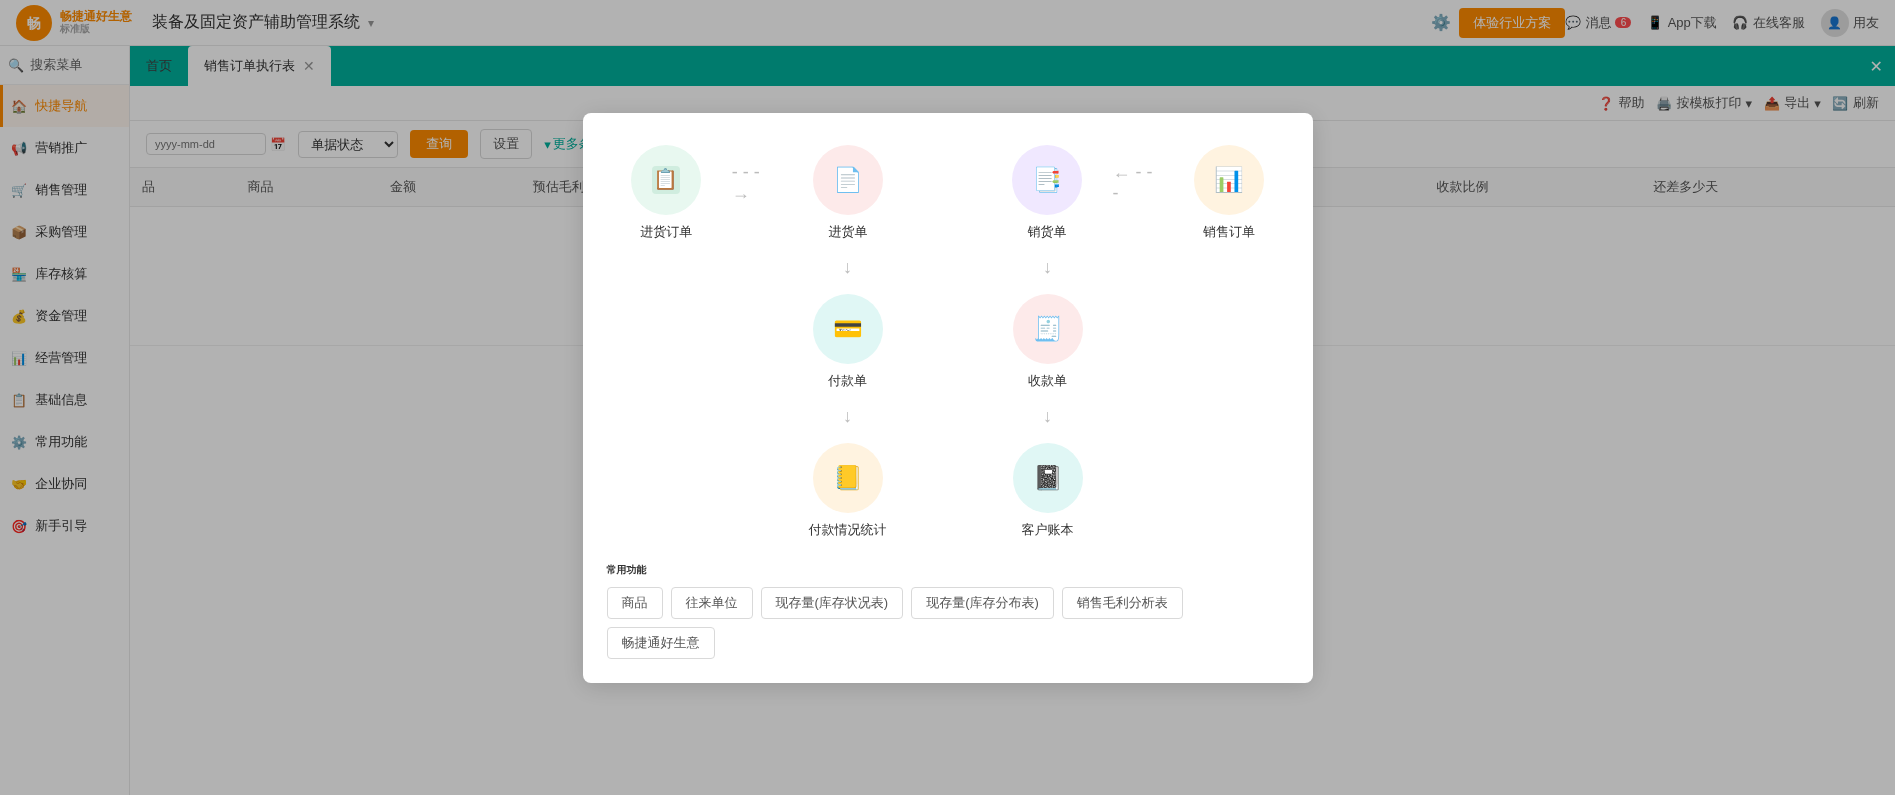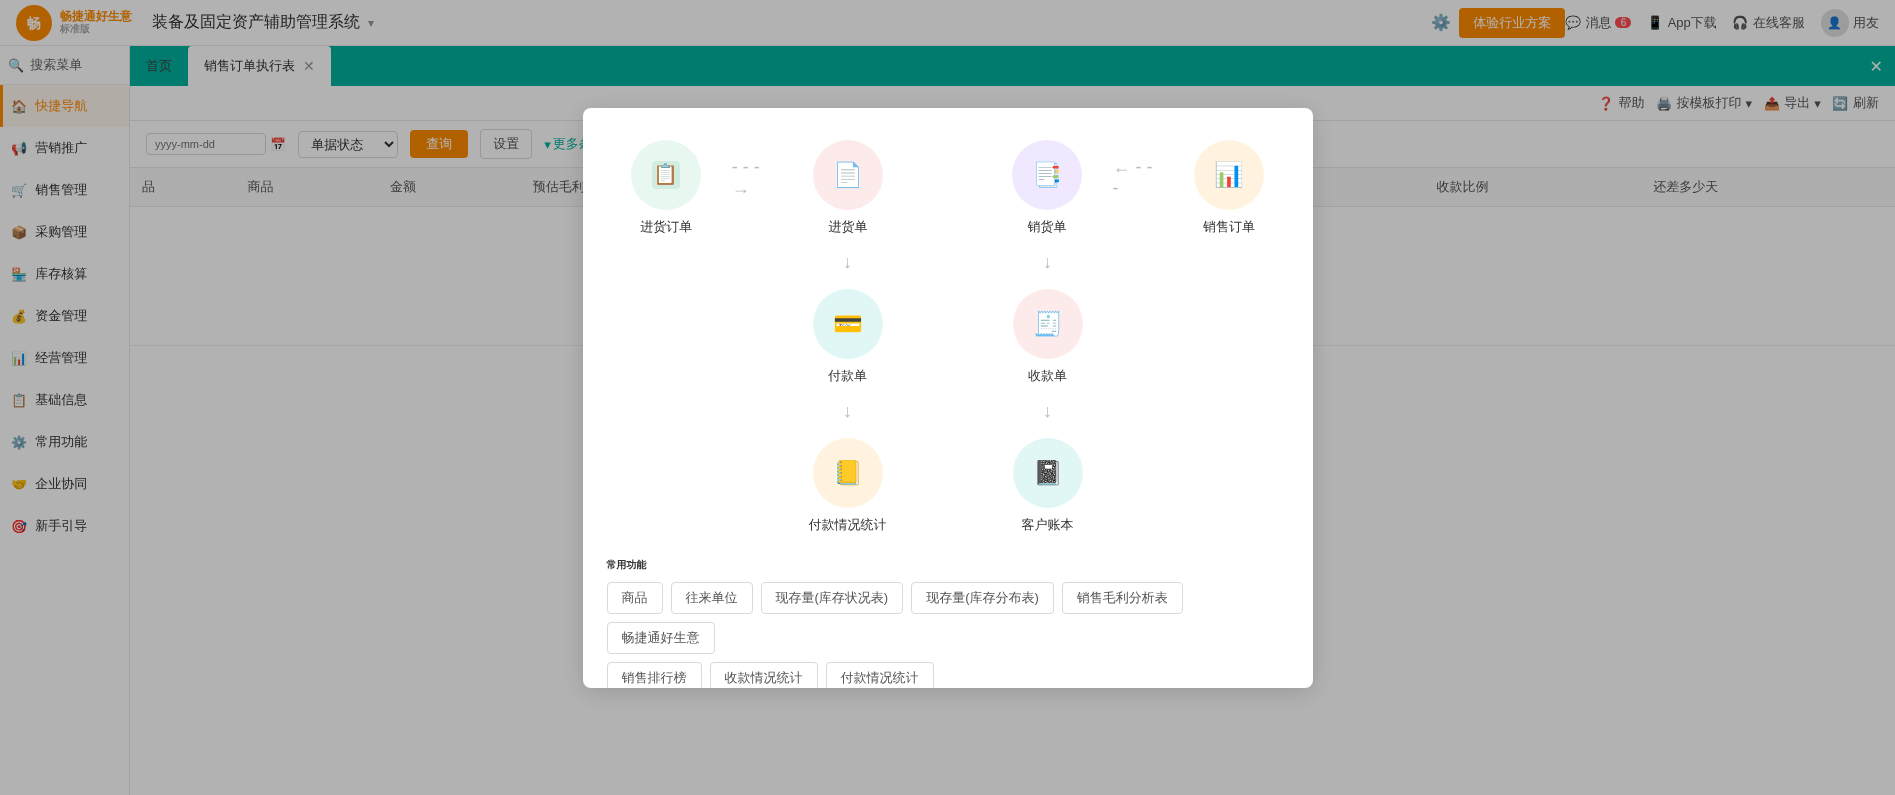--- a/index.html
+++ b/index.html
@@ -391,23 +391,18 @@
       <div class="common-functions">
         <div class="cf-title">常用功能</div>
         <div class="cf-buttons">
           <button class="cf-btn">商品</button>
           <button class="cf-btn">往来单位</button>
           <button class="cf-btn">现存量(库存状况表)</button>
           <button class="cf-btn">现存量(库存分布表)</button>
           <button class="cf-btn">销售毛利分析表</button>
           <button class="cf-btn">畅捷通好生意</button>
         </div>
-        <div class="cf-buttons" style="margin-top: 8px;">
-          <button class="cf-btn">销售排行榜</button>
-          <button class="cf-btn">收款情况统计</button>
-          <button class="cf-btn">付款情况统计</button>
-        </div>
       </div>
 
     </div>
   </div>
 
 </div>
 
 </body></html>

